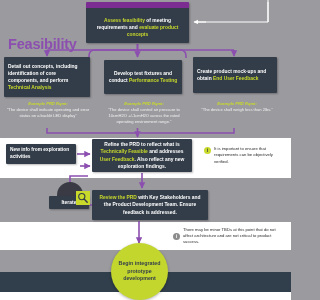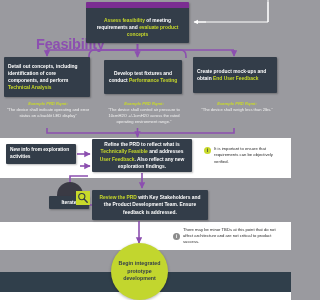--- a/index.html
+++ b/index.html
@@ -15,21 +15,20 @@
   
   .band{position:absolute;left:0;width:291px;}
   .band-mid-white{background:#ffffff;}
   .band-footer{background:#303f4b;}
 
   
   #title{
     position:absolute;left:8px;top:36px;
     font-size:14.5px;font-weight:bold;color:#8c4fb0;
     letter-spacing:-.2px;
-    margin-left:28px;
   }
 
   
   .box{
     position:absolute;
     background:#333d49;
     color:#ffffff;
     font-size:4.9px;
     line-height:1.45;
     font-weight:bold;

